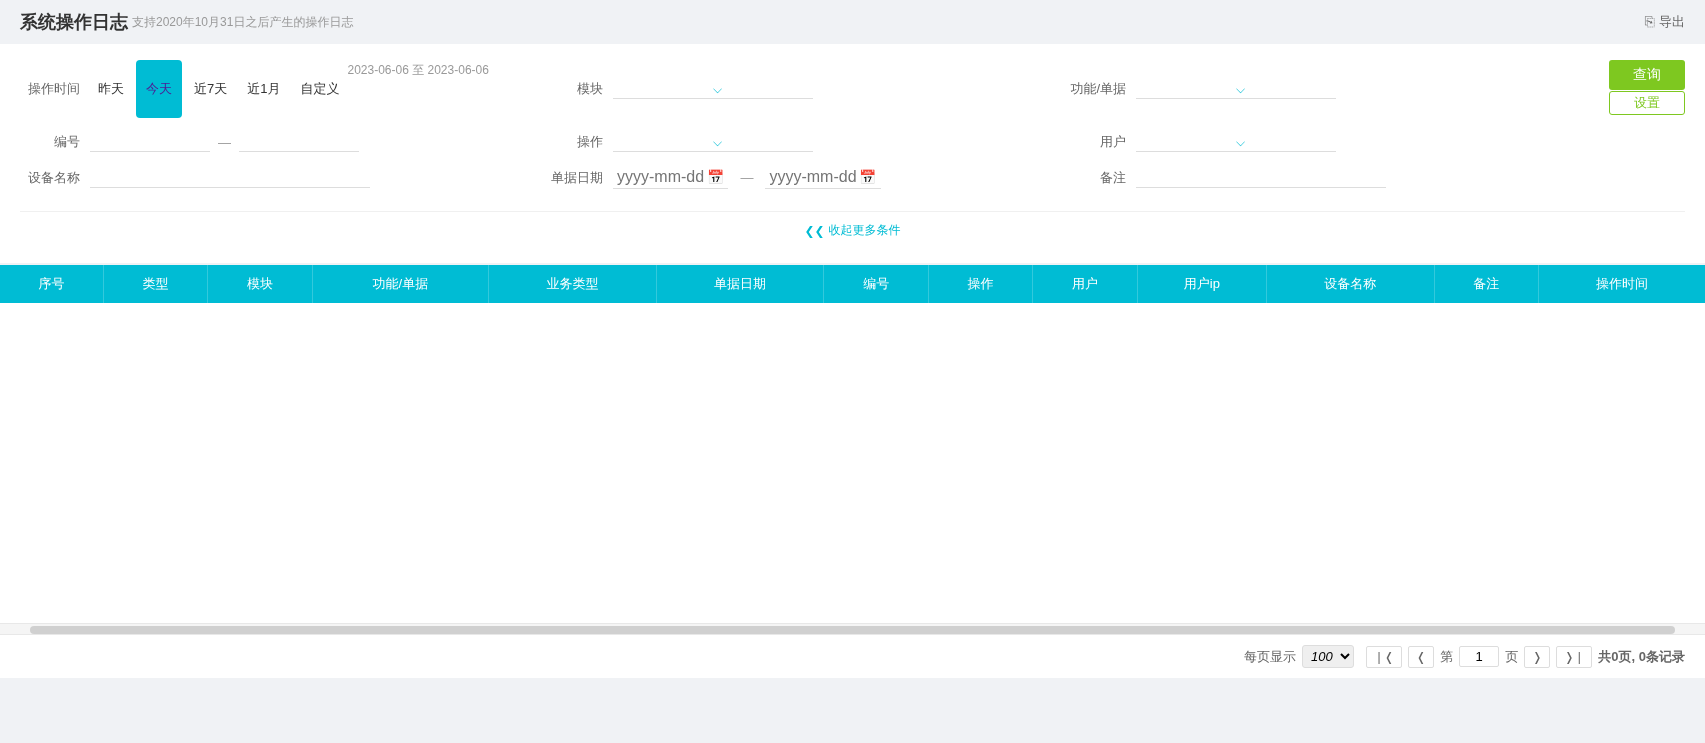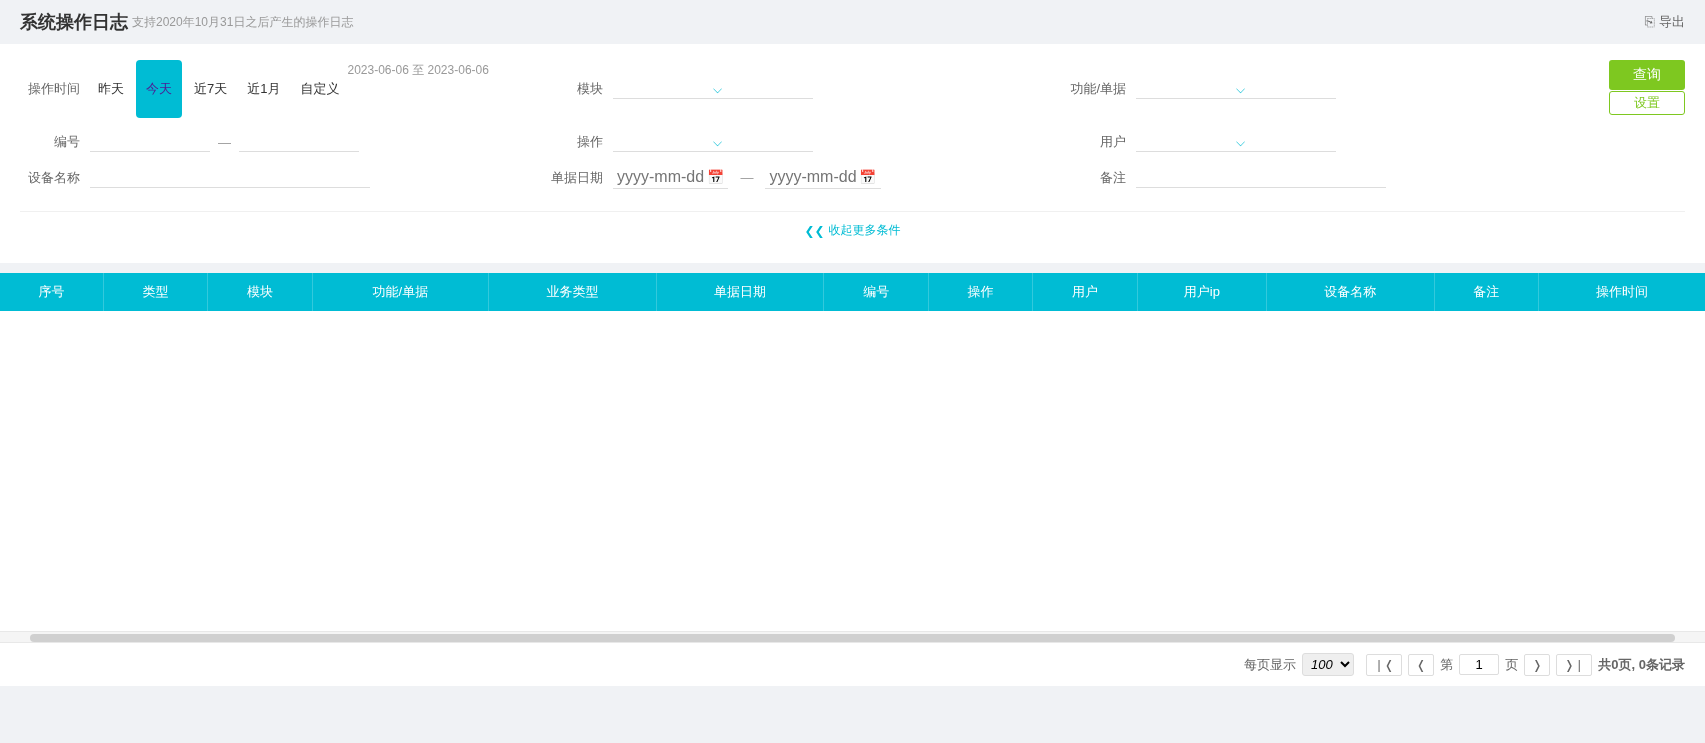--- a/index.html
+++ b/index.html
@@ -157,21 +157,21 @@
       cursor: pointer;
       font-size: 13px;
     }
     .filter-cell {
       display: flex;
       align-items: center;
     }
 
     .table-container {
       background: #be185d;
-      margin-top: 10px;
+      margin-top: 2px;
     }
     table {
       width: 100%;
       border-collapse: collapse;
     }
     thead tr {
       background: #00bcd4;
     }
     thead th {
       color: #fff;

